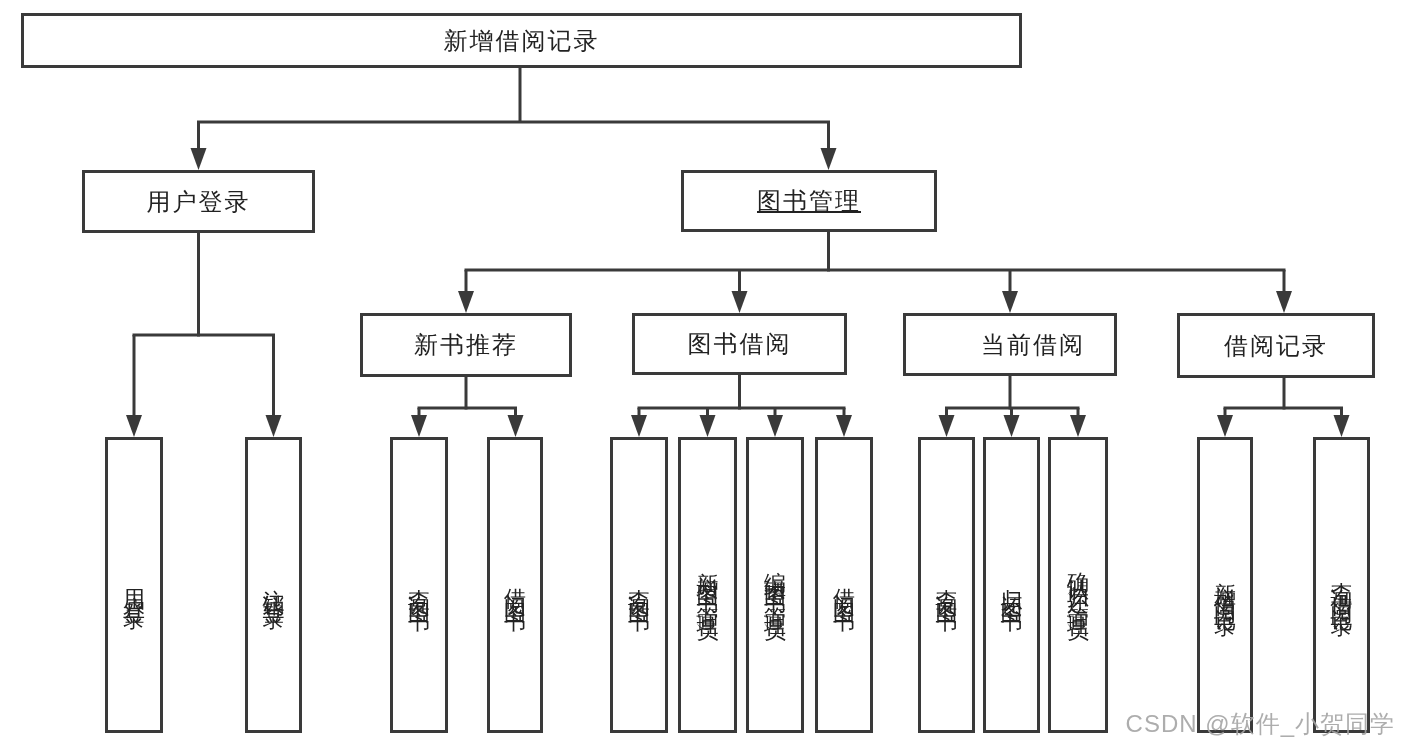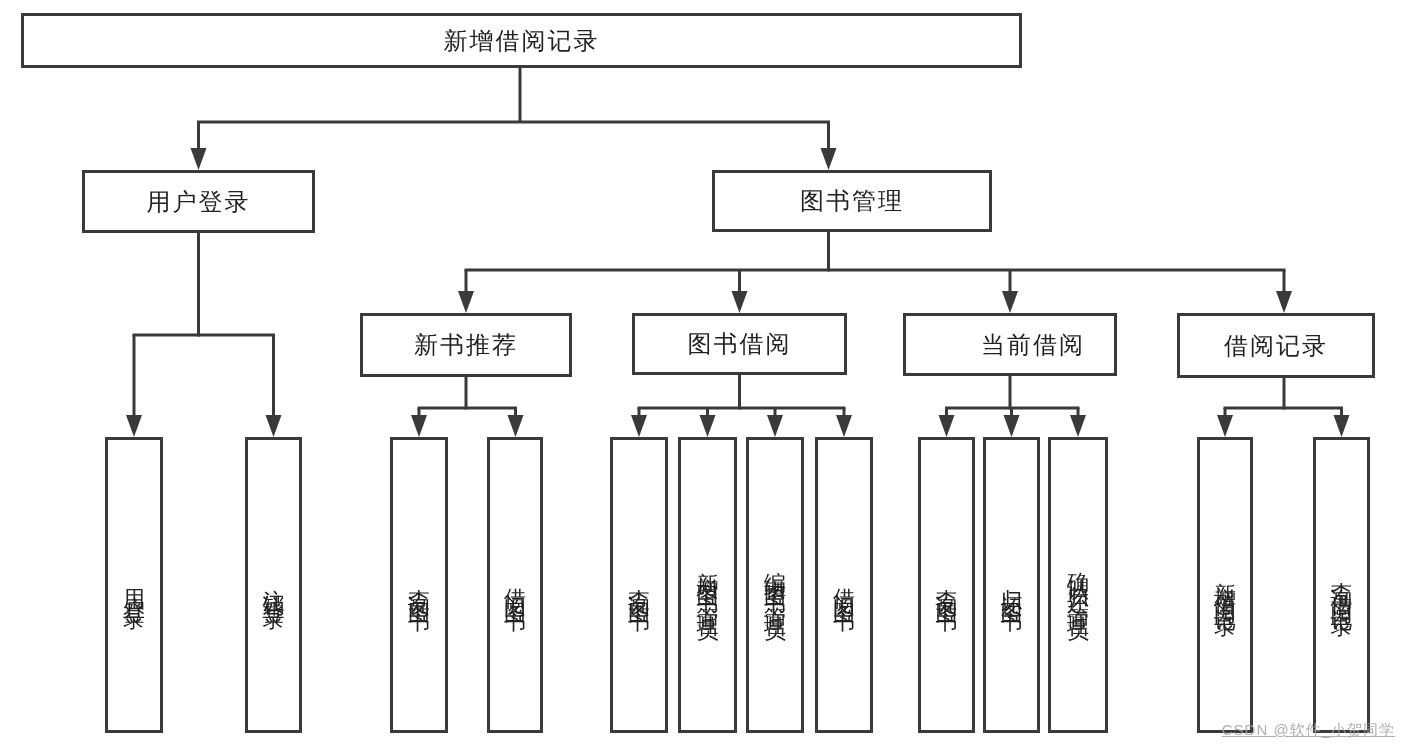--- a/index.html
+++ b/index.html
@@ -40,21 +40,21 @@
     justify-content:center;
     border:3px solid var(--line-color);
     background:var(--bg-color);
     font-size:24px;
     letter-spacing:2px;
     color:var(--text-color);
     white-space:nowrap;
   }
   .top      { left:21px;   top:13px;  width:1001px; height:55px; }
   .b-user   { left:82px;   top:170px; width:233px;  height:63px; }
-  .b-book   { left:712px;  top:170px; width:280px;  height:62px; }
+  .b-book   { left:681px;  top:170px; width:256px;  height:62px;text-decoration:underline; }
   .g-new    { left:360px;  top:313px; width:212px;  height:64px; }
   .g-borrow { left:632px;  top:313px; width:215px;  height:62px; }
   .g-current{ left:903px;  top:313px; width:214px;  height:63px;padding-left:46px; }
   .g-record { left:1177px; top:313px; width:198px;  height:65px; }
   .leaf{
     position:absolute;
     top:437px; height:296px;
     display:flex;
     align-items:center;
     justify-content:center;
@@ -76,26 +76,25 @@
   .lf7 { left:746px;  width:58px; }
   .lf8 { left:815px;  width:58px; }
   .lf9 { left:918px;  width:57px; }
   .lf10{ left:983px;  width:57px; }
   .lf11{ left:1048px; width:60px; }
   .lf12{ left:1197px; width:56px; }
   .lf13{ left:1313px; width:57px; }
   #watermark{
     position:absolute;
     right:10px; bottom:7px;
-    font-size:15px;
+    font-size:24px;
     letter-spacing:1px;
     color:var(--watermark-color);
     opacity:0.9;
     white-space:nowrap;
-    text-decoration:underline;
   }
 </style>
 </head>
 <body>
 
 <div id="canvas">
 
   <svg id="connectors" viewBox="0 0 1405 747" xmlns="http://www.w3.org/2000/svg">
 
     <path d="M520 68 V122"></path>

